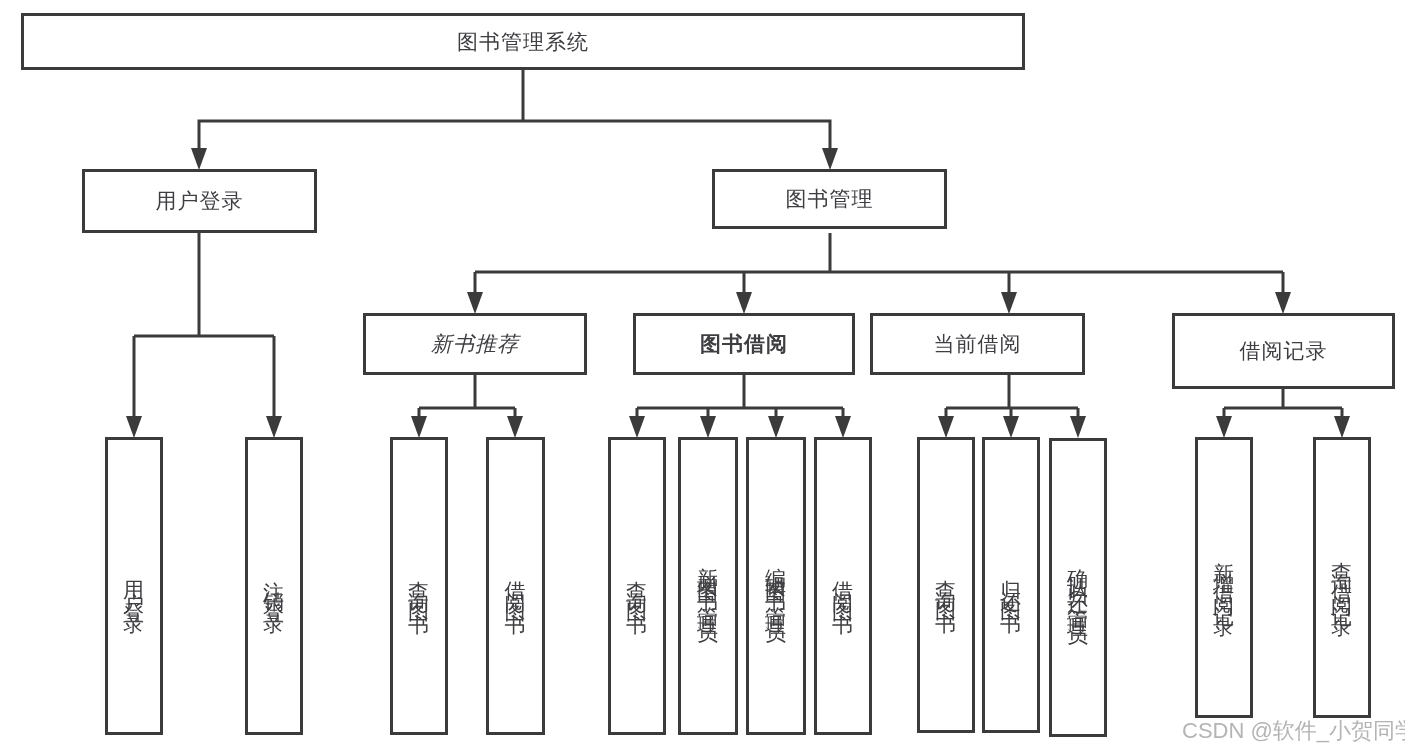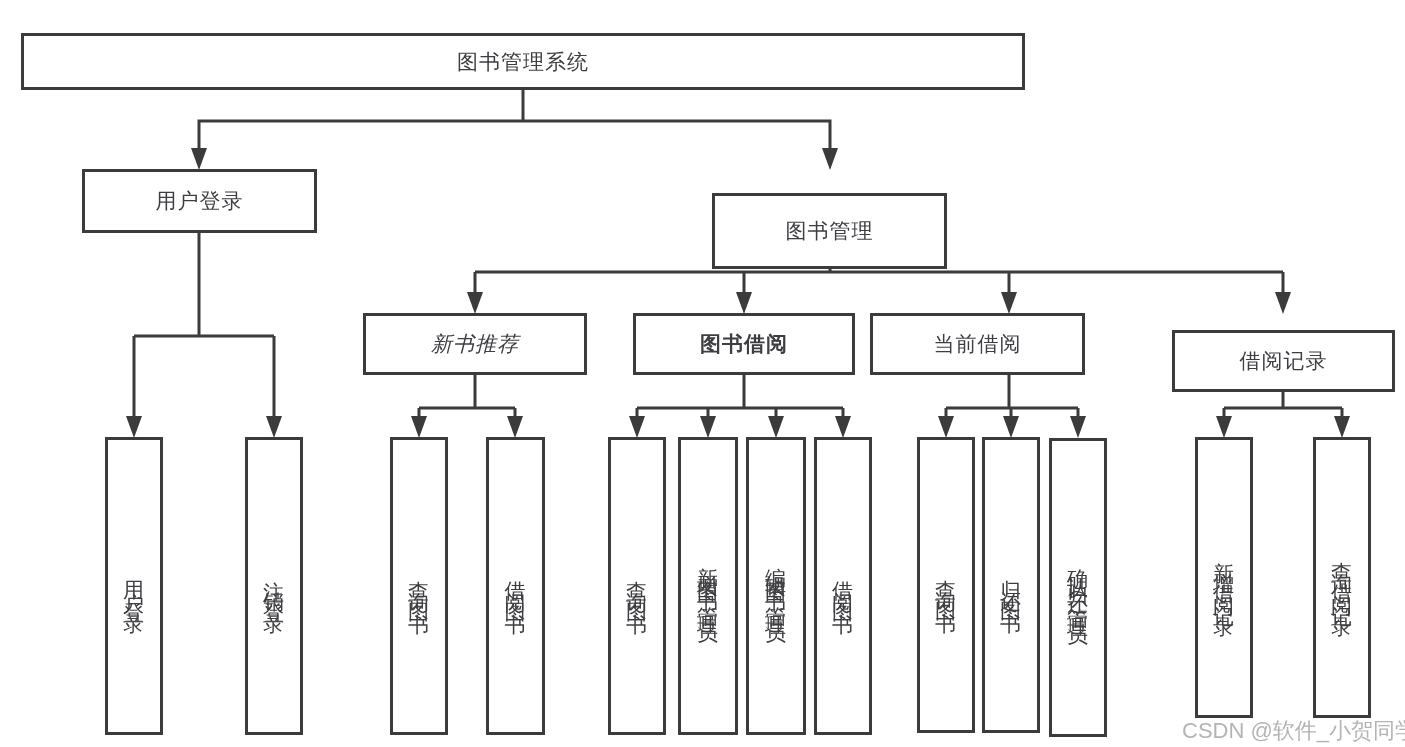--- a/index.html
+++ b/index.html
@@ -57,41 +57,41 @@
       <polygon points="768,416 784,416 776,438"></polygon>
       <polygon points="835,416 851,416 843,438"></polygon>
       <polygon points="938,416 954,416 946,438"></polygon>
       <polygon points="1003,416 1019,416 1011,438"></polygon>
       <polygon points="1070,416 1086,416 1078,438"></polygon>
       <polygon points="1216,416 1232,416 1224,438"></polygon>
       <polygon points="1334,416 1350,416 1342,438"></polygon>
     </g>
   </svg>
 
-  <div class="box h" style="left:21px; top:13px; width:1004px; height:57px;margin-top:20px;">
+  <div class="box h" style="left:21px; top:13px; width:1004px; height:57px;">
     <span>图书管理系统</span>
   </div>
 
   <div class="box h" style="left:82px; top:169px; width:235px; height:64px;">
     <span>用户登录</span>
   </div>
-  <div class="box h" style="left:712px; top:169px; width:235px; height:76px;margin-top:24px;">
+  <div class="box h" style="left:712px; top:169px; width:235px; height:60px;">
     <span>图书管理</span>
   </div>
 
   <div class="box h" style="left:363px; top:313px; width:224px; height:62px;font-style:italic;">
     <span>新书推荐</span>
   </div>
   <div class="box h" style="left:633px; top:313px; width:222px; height:62px;font-weight:bold;">
     <span>图书借阅</span>
   </div>
   <div class="box h" style="left:870px; top:313px; width:215px; height:62px;">
     <span>当前借阅</span>
   </div>
-  <div class="box h" style="left:1172px; top:330px; width:223px; height:62px;">
+  <div class="box h" style="left:1172px; top:313px; width:223px; height:76px;">
     <span>借阅记录</span>
   </div>
 
   <div class="box v" style="left:105px; top:437px; width:58px; height:298px;">
     <span class="vtext">用户登录</span>
   </div>
   <div class="box v" style="left:245px; top:437px; width:58px; height:298px;">
     <span class="vtext">注销登录</span>
   </div>
 

